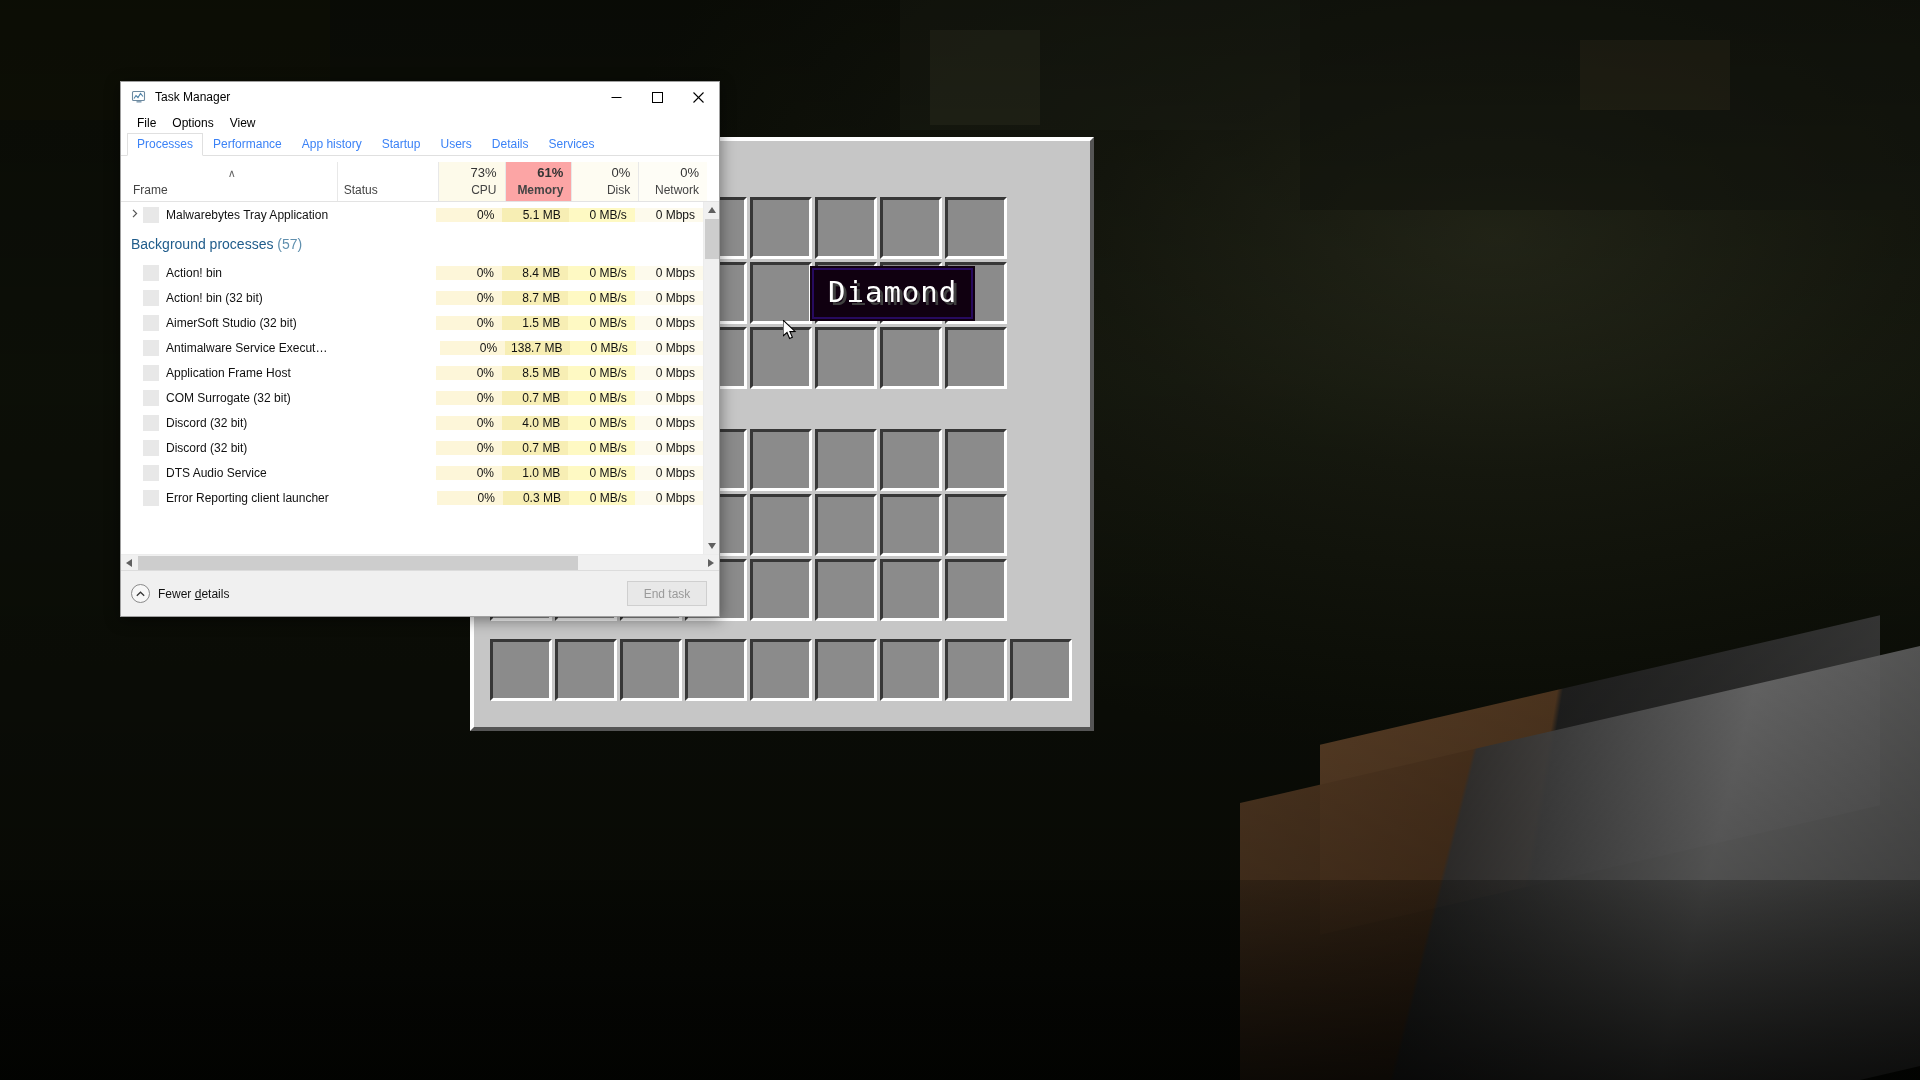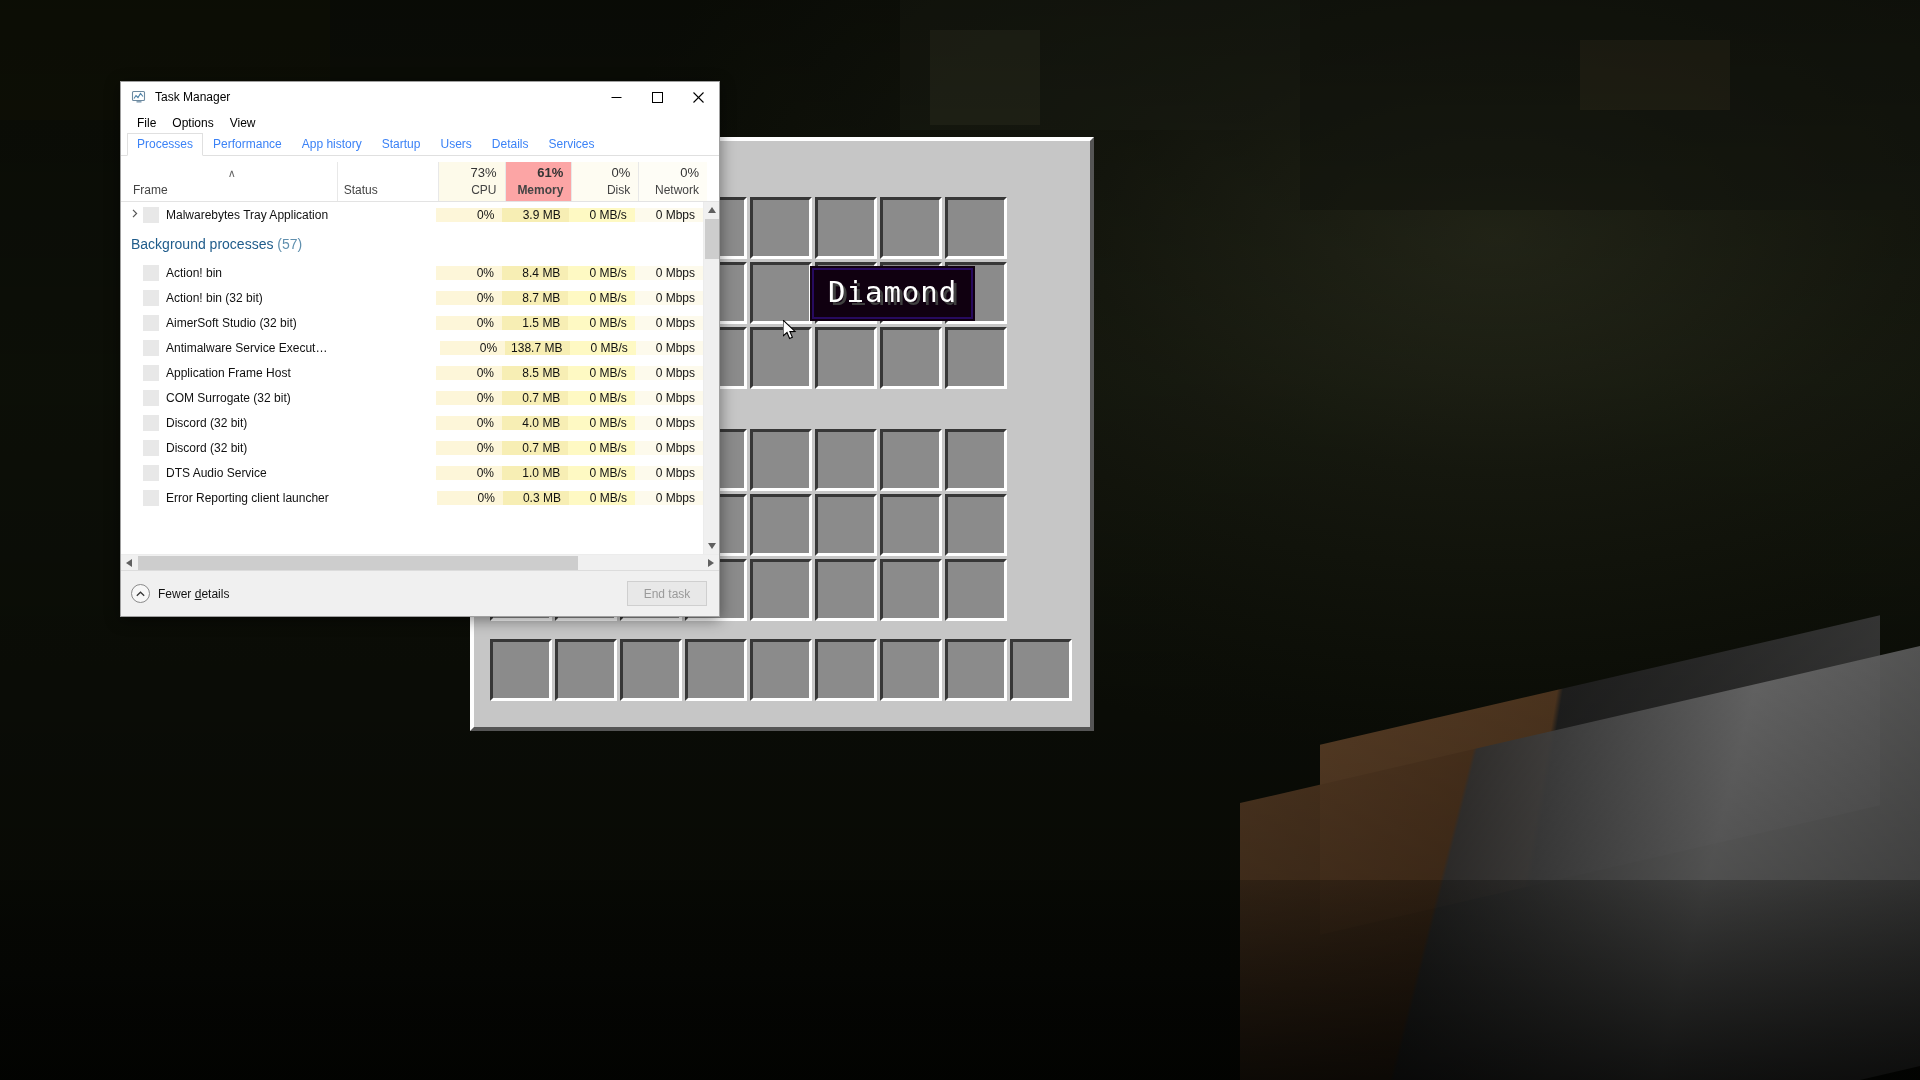--- a/index.html
+++ b/index.html
@@ -580,21 +580,21 @@
             <div class="tm-row">
               <div class="cell c-name">
                 <span class="expander"><svg width="6" height="9" viewBox="0 0 6 9">
                     <polyline points="1,0.8 4.6,4.5 1,8.2" fill="none" stroke="#555" stroke-width="1.2"></polyline>
                   </svg></span>
                 <span class="procicon"></span>
                 <span class="procname">Malwarebytes Tray Application</span>
               </div>
               <div class="cell c-status"></div>
               <div class="cell c-cpu heat-cpu">0%</div>
-              <div class="cell c-mem heat-mem">3.9 MB</div>
+              <div class="cell c-mem heat-mem">5.1 MB</div>
               <div class="cell c-disk heat-disk">0 MB/s</div>
               <div class="cell c-net heat-net">0 Mbps</div>
             </div>
             <div class="tm-row group">
               <div class="cell c-name">
                 <span class="grouplabel">Background processes <span class="cnt">(57)</span></span>
               </div>
               <div class="cell c-status"></div>
               <div class="cell c-cpu heat-blank-cpu"></div>
               <div class="cell c-mem heat-blank-mem"></div>

